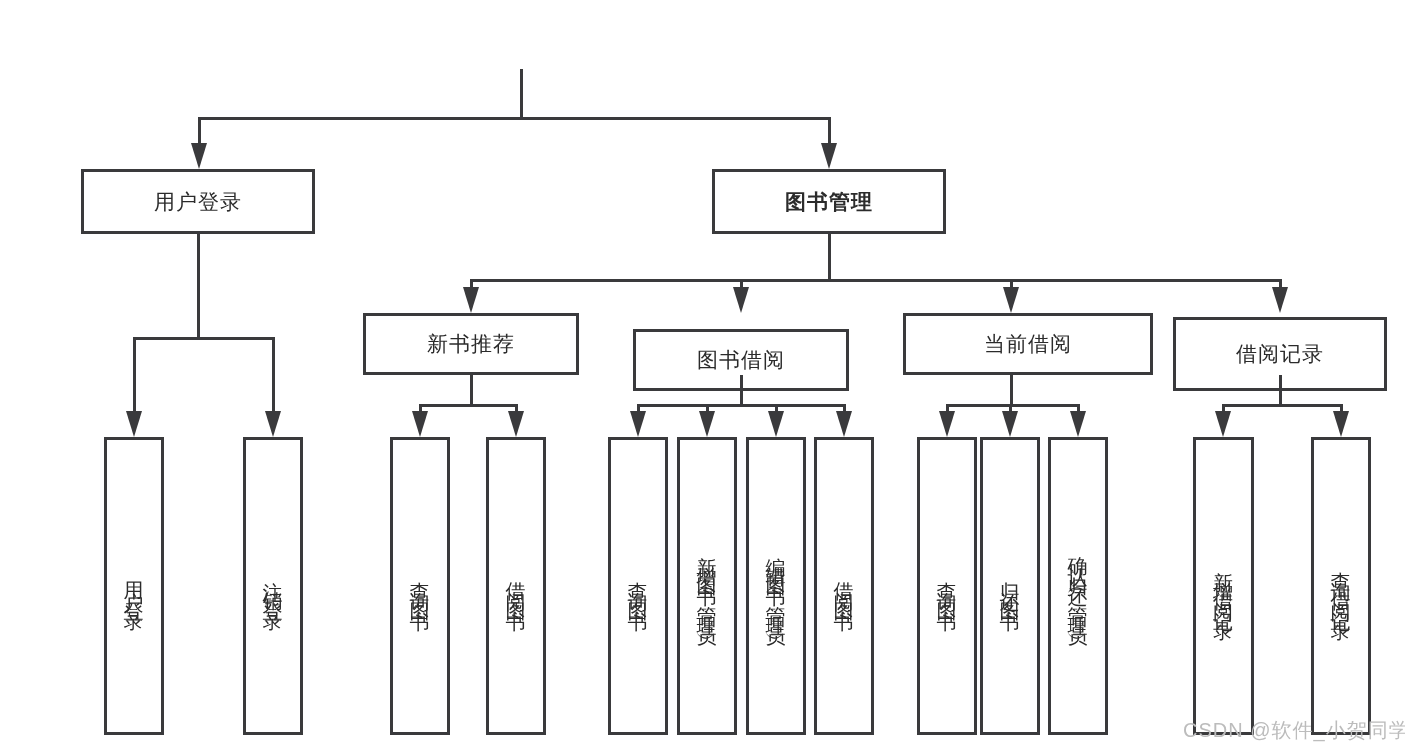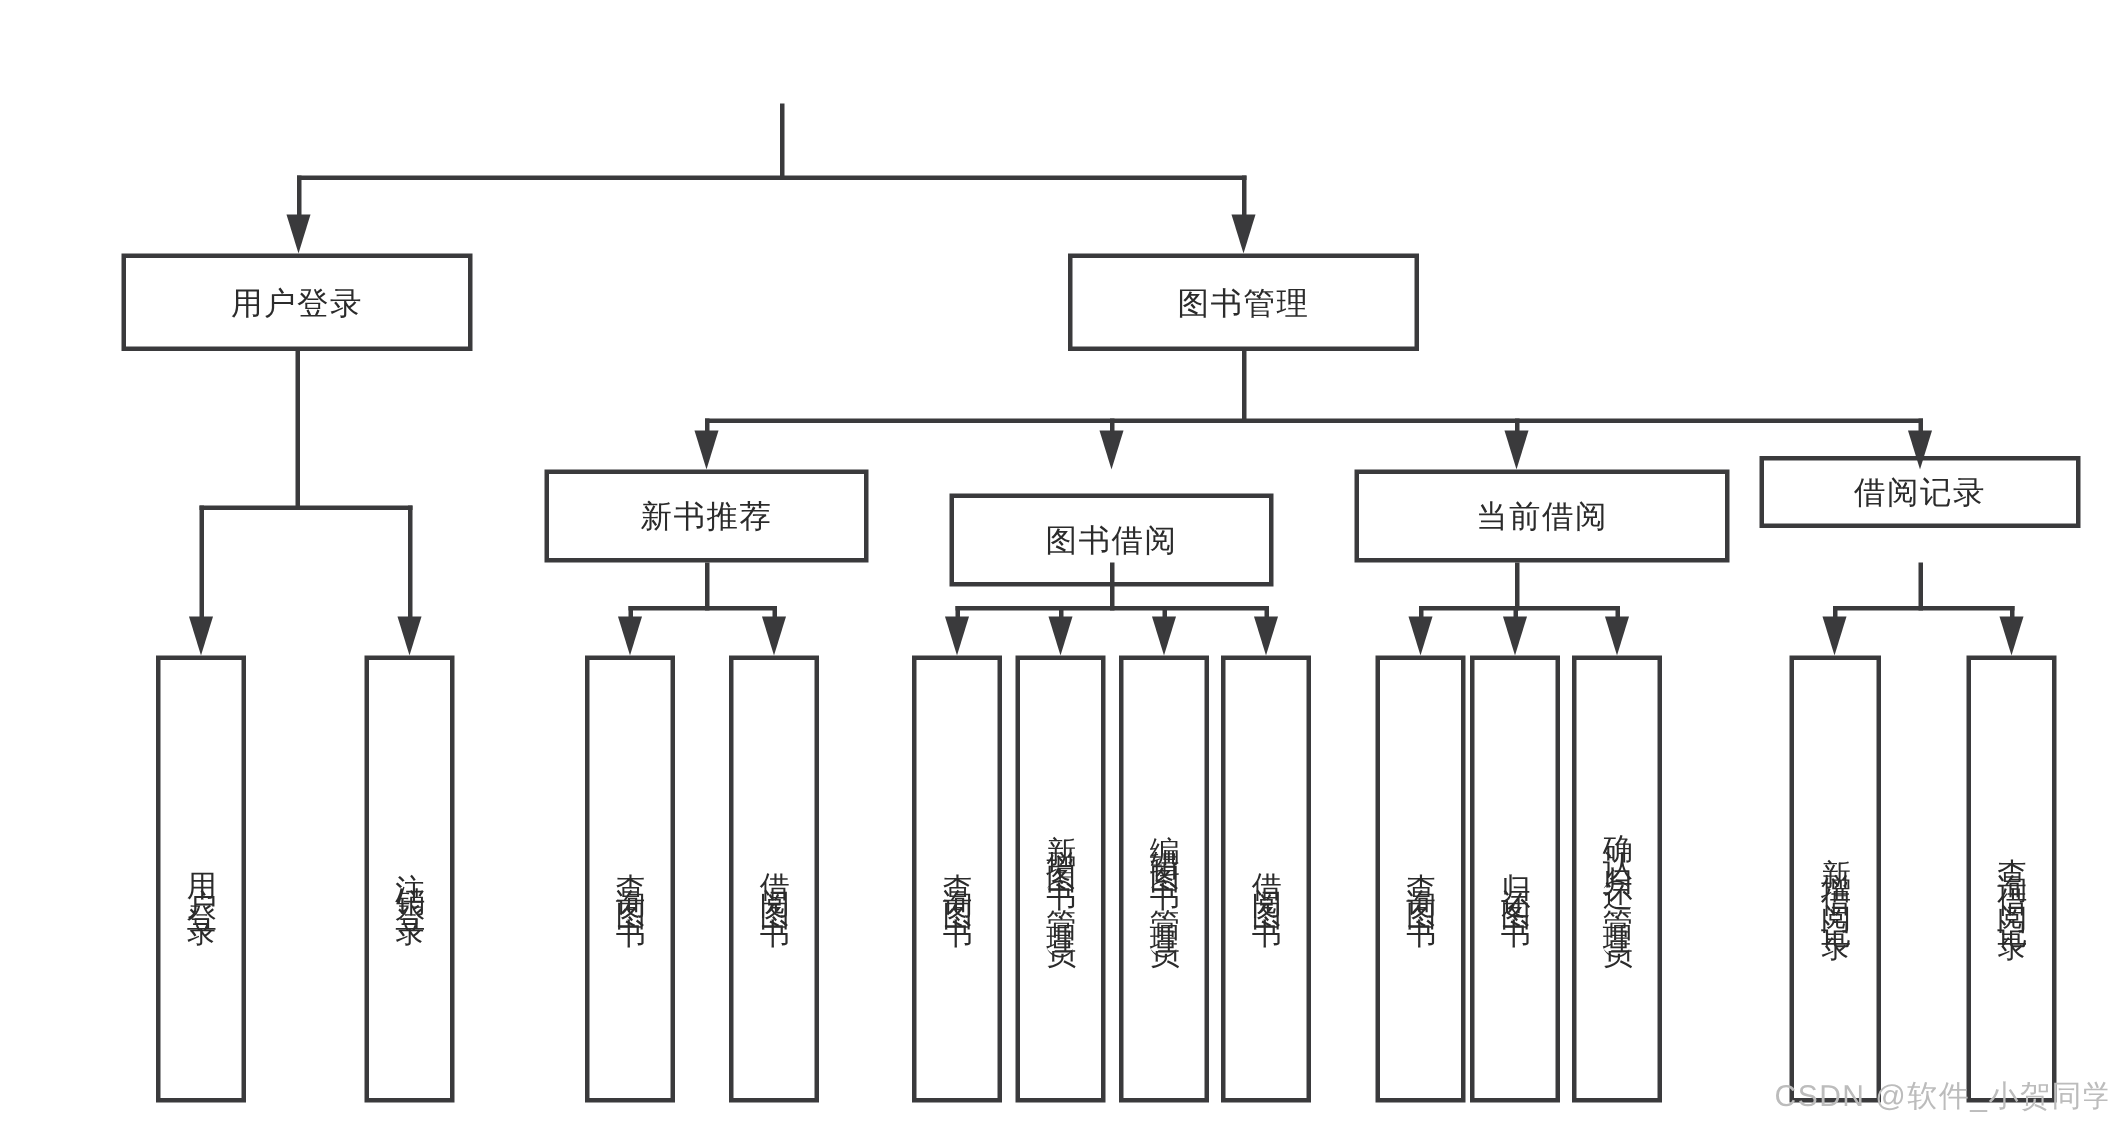--- a/index.html
+++ b/index.html
@@ -53,26 +53,26 @@
     white-space: nowrap;
   }
 </style>
 </head>
 <body>
 
 <div class="stage">
 
 
   <div class="box hbox" style="left:81px; top:169px; width:234px; height:65px;">用户登录</div>
-  <div class="box hbox" style="left:712px; top:169px; width:234px; height:65px;">图书管理</div>
+  <div class="box hbox" style="left:712px; top:169px; width:234px; height:65px;font-weight:bold;">图书管理</div>
 
   <div class="box hbox" style="left:363px; top:313px; width:216px; height:62px;">新书推荐</div>
   <div class="box hbox" style="left:633px; top:313px; width:216px; height:62px;margin-top:16px;">图书借阅</div>
   <div class="box hbox" style="left:903px; top:313px; width:250px; height:62px;">当前借阅</div>
-  <div class="box hbox" style="left:1173px; top:304px; width:214px; height:48px;">借阅记录</div>
+  <div class="box hbox" style="left:1173px; top:317px; width:214px; height:74px;">借阅记录</div>
 
   <div class="box leaf" style="left:104px; top:437px; width:60px; height:298px;">
     <span class="vtext">用户登录</span>
     </div>
   <div class="box leaf" style="left:243px; top:437px; width:60px; height:298px;">
     <span class="vtext">注销登录</span>
     </div>
 
   <div class="box leaf" style="left:390px; top:437px; width:60px; height:298px;">
     <span class="vtext">查询图书</span>

